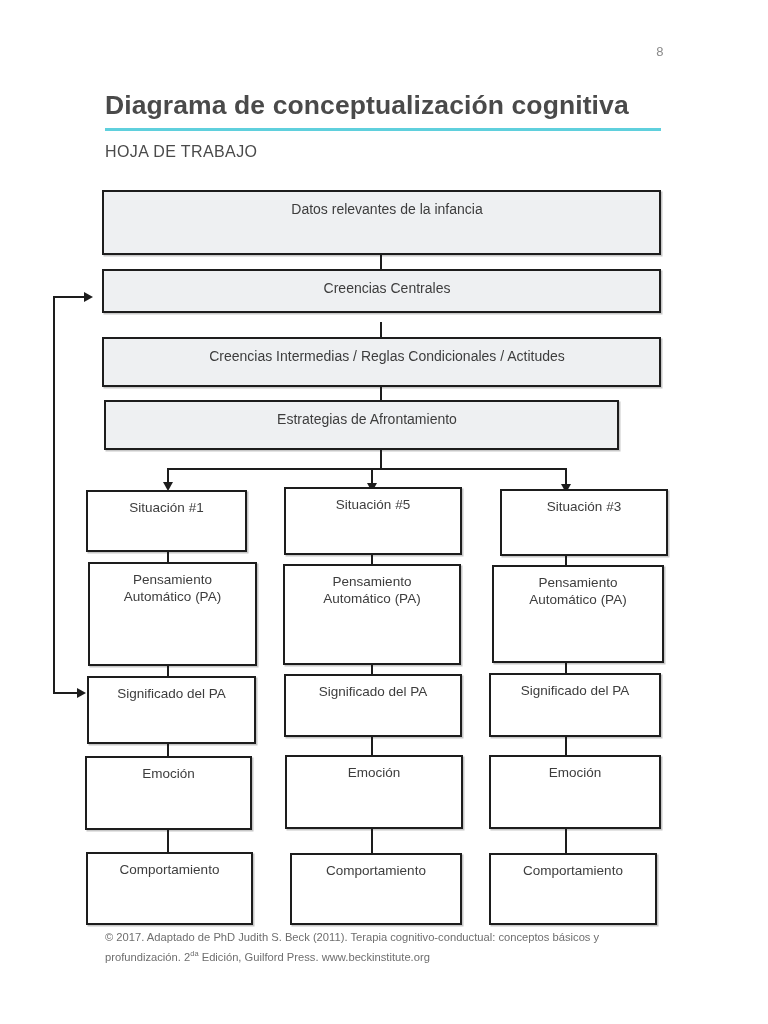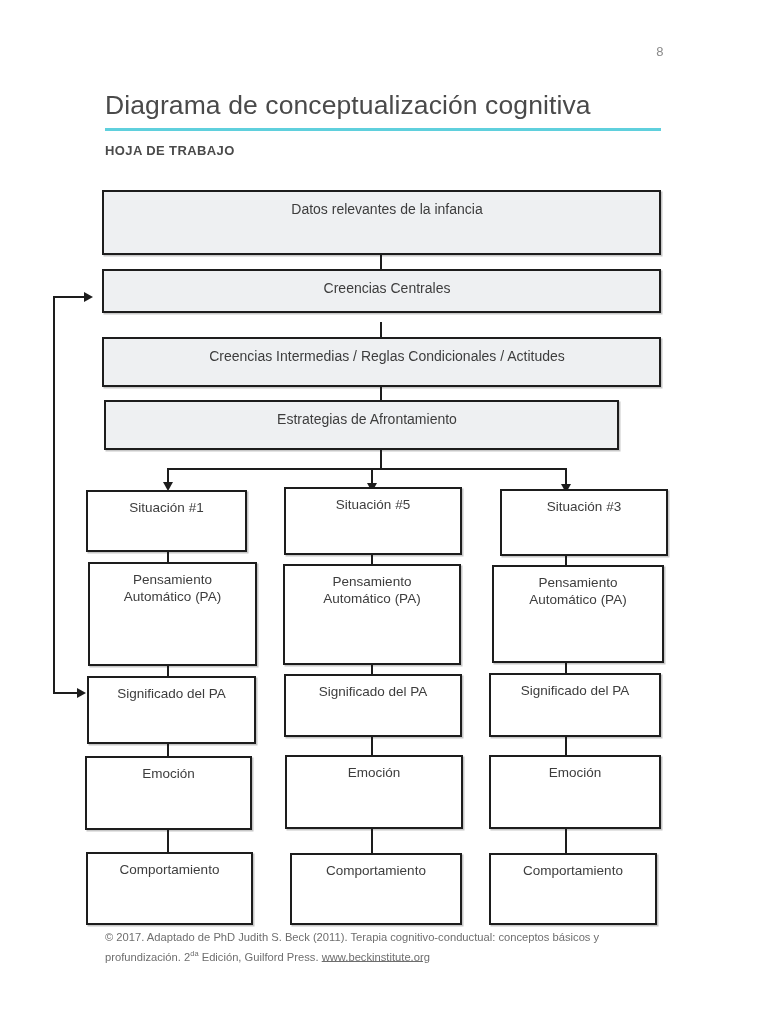--- a/index.html
+++ b/index.html
@@ -34,41 +34,41 @@
     font-size: 13px;
     color: #8a8a8a;
     letter-spacing: .5px;
   }
 
   .doc-title {
     position: absolute;
     left: 105px;
     top: 90px;
     font-size: 26.5px;
-    font-weight: 400;
+    font-weight: 700;
     color: #4a4a4a;
     letter-spacing: .1px;
     white-space: nowrap;
   }
 
   .title-rule {
     position: absolute;
     left: 105px;
     top: 128px;
     width: 556px;
     height: 2.5px;
     background: #5fd0dd;
   }
 
   .doc-subtitle {
     position: absolute;
     left: 105px;
     top: 143px;
-    font-size: 13px;
-    font-weight: 700;
+    font-size: 16px;
+    font-weight: 400;
     color: #4a4a4a;
     letter-spacing: .4px;
     white-space: nowrap;
   }
 
   
   .box {
     position: absolute;
     border: 2px solid #1d1d1d;
     box-sizing: border-box;
@@ -128,21 +128,20 @@
     width: 565px;
     font-size: 11.2px;
     line-height: 15.5px;
     color: #6e6e6e;
   }
   .footer sup {
     font-size: 7.5px;
     vertical-align: super;
   }
   .footer .link {
-    text-decoration: underline;
     color: #6e6e6e;
   }
 </style>
 </head>
 <body>
 
 <div id="page">
 
   <div class="page-number">8</div>
   <div class="doc-title">Diagrama de conceptualización cognitiva</div>

